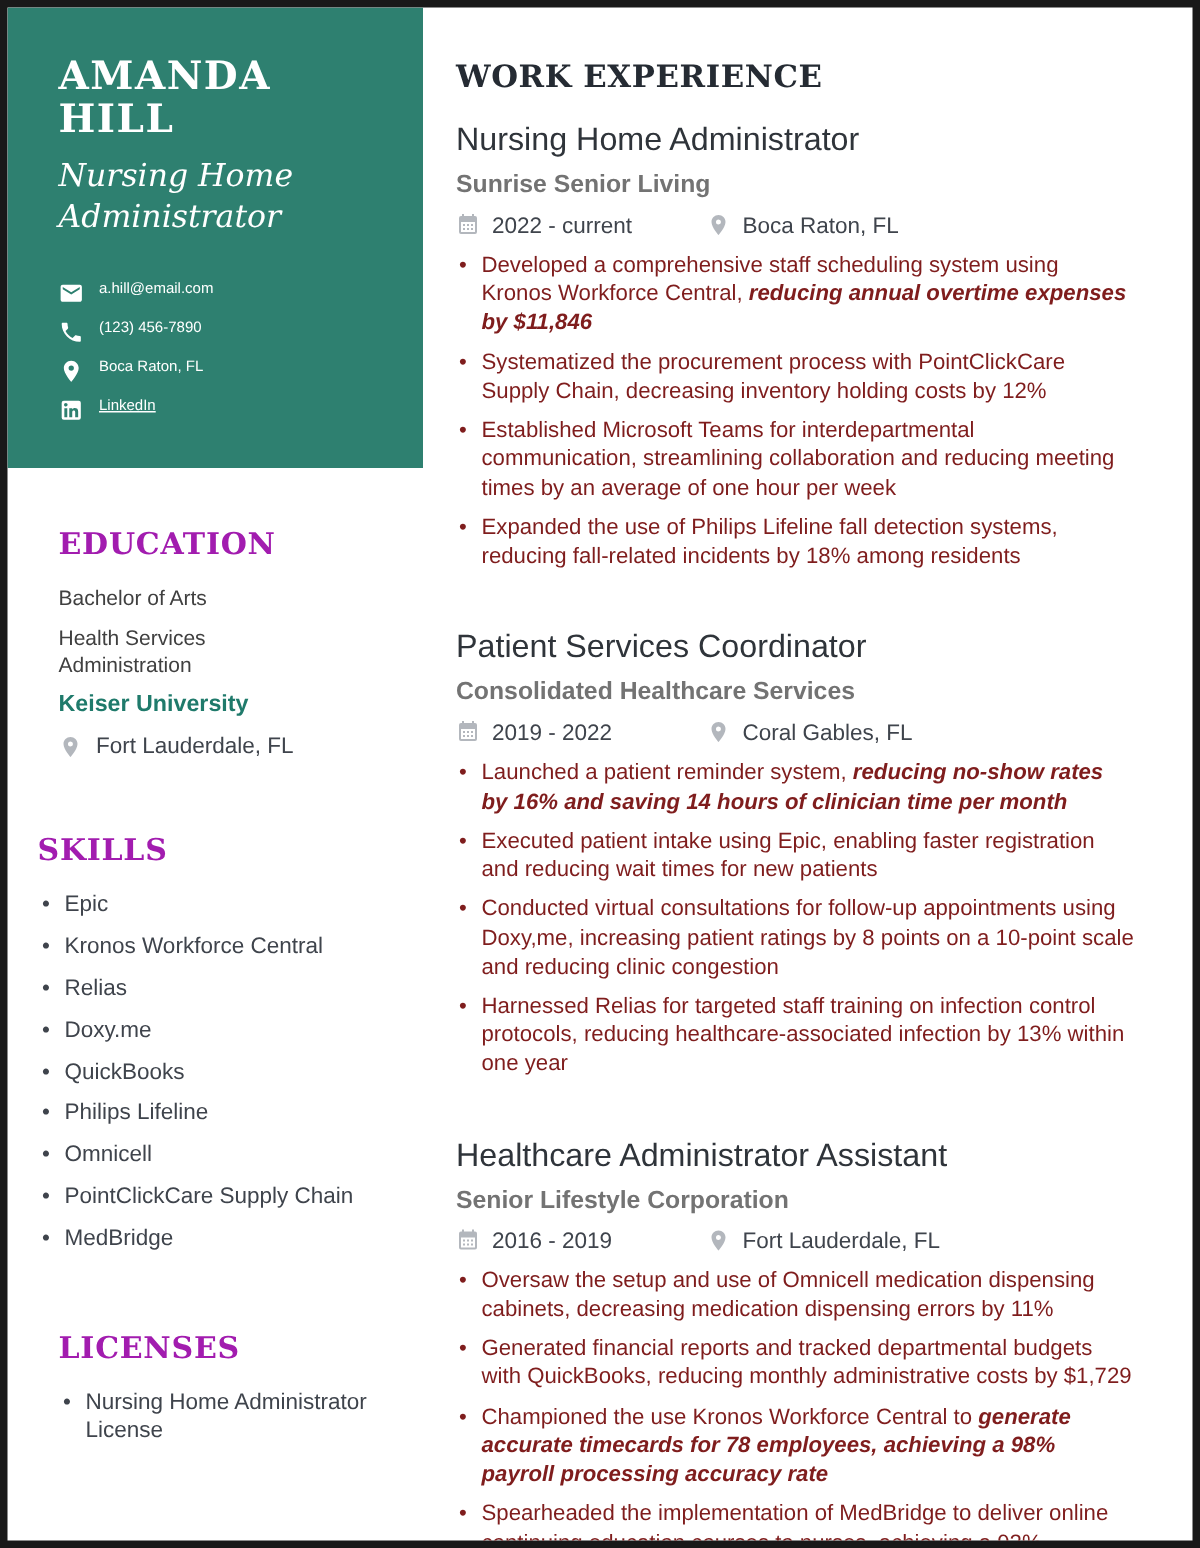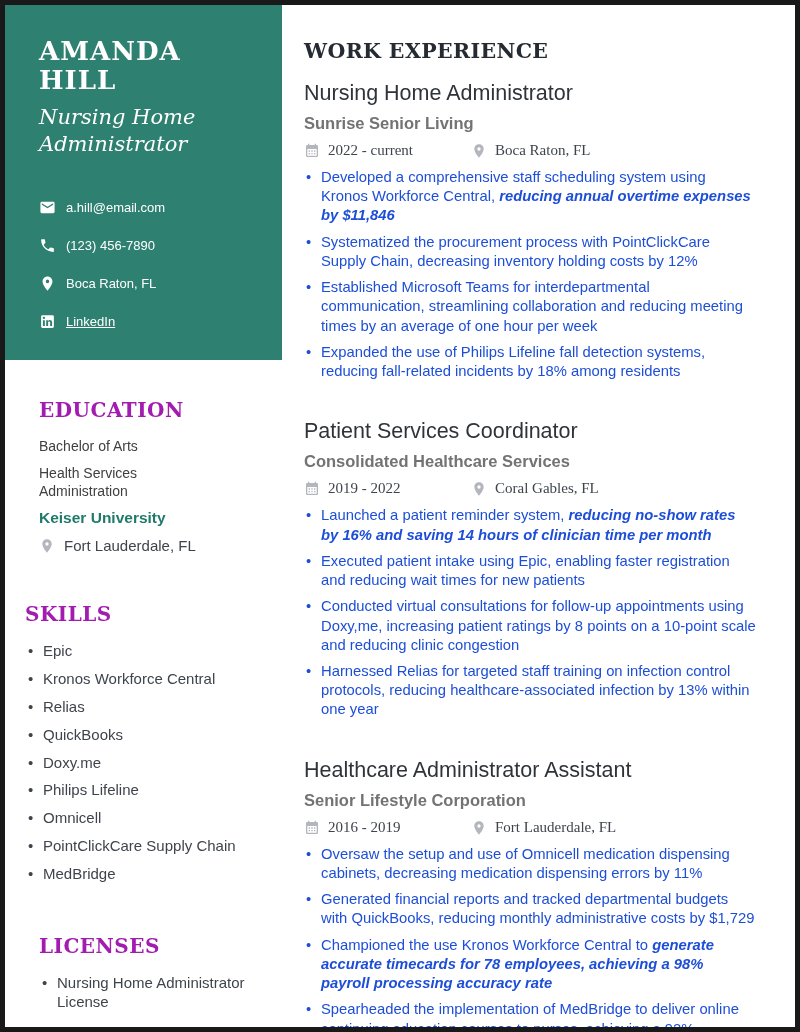--- a/index.html
+++ b/index.html
@@ -24,21 +24,21 @@
     font-family: "DejaVu Serif", serif;
     font-weight: 700; font-size: 26px; letter-spacing: 1px;
     line-height: 1.1;
   }
   .person-title {
     font-family: "DejaVu Serif", serif;
     font-style: italic; font-size: 21px; line-height: 1.3;
     margin-top: 10px; max-width: 200px;
   }
   .contact { margin-top: 28px; display: flex; flex-direction: column; gap: 9px; }
-  .c-row { display: flex; align-items: center; gap: 10px; font-size: 13px; margin-top: 12px; }
+  .c-row { display: flex; align-items: flex-start; gap: 10px; font-size: 10px; }
   .c-row svg { width: 17px; height: 17px; flex: 0 0 17px; fill: #fff; }
   .c-row a { color: #fff; }
 
   .sec { padding: 0 12px 0 34px; }
   .sec h2 {
     font-family: "DejaVu Serif", serif;
     font-size: 20px; color: #a21caf; letter-spacing: .5px;
     margin-bottom: 15px;
   }
   .sec-education { margin-top: 38px; }
@@ -63,28 +63,28 @@
   .main { flex: 1 1 auto; padding: 34px 28px 0 22px; }
   .main h1 {
     font-family: "DejaVu Serif", serif;
     font-size: 20.5px; color: #252b33; letter-spacing: .4px;
     margin-bottom: 18px;
   }
   .job { margin-bottom: 38px; }
   .job h3 { font-size: 21.5px; font-weight: 400; color: #2f343a; margin-bottom: 8px; }
   .company { color: #737373; font-weight: 700; font-size: 16.5px; margin-bottom: 9px; }
   .job .meta { display: flex; align-items: center; font-size: 15px; margin-bottom: 9px; }
-  .job .m-item { display: flex; align-items: flex-end; gap: 8px; font-family: Liberation Serif, serif; }
+  .job .m-item { display: flex; align-items: flex-start; gap: 8px; }
   .job .m-item.date { min-width: 167px; }
   .job .meta svg { width: 16px; height: 16px; flex: 0 0 16px; fill: #b3b7bd; }
   ul.bullets { list-style: none; }
   ul.bullets li {
     position: relative; padding-left: 17px;
     font-size: 14.8px; line-height: 1.3; margin-bottom: 7px;
-    color: #1d4ed8; max-width: 452px;
+    color: #7f1d1d; max-width: 452px;
   }
   ul.bullets li::before { content: "\2022"; position: absolute; left: 2px; top: 0; }
   .em { font-style: italic; font-weight: 700; }
 </style>
 </head>
 <body>
 
 <div class="layout">
 
   <aside class="sidebar">
@@ -133,22 +133,22 @@
         <span>Fort Lauderdale, FL</span>
       </div>
     </section>
 
     <section class="sec sec-skills">
       <h2>SKILLS</h2>
       <ul class="dotlist">
         <li>Epic</li>
         <li>Kronos Workforce Central</li>
         <li>Relias</li>
+        <li>Doxy.me</li>
         <li>QuickBooks</li>
-        <li>Doxy.me</li>
         <li>Philips Lifeline</li>
         <li>Omnicell</li>
         <li>PointClickCare Supply Chain</li>
         <li>MedBridge</li>
       </ul>
     </section>
 
     <section class="sec sec-licenses">
       <h2>LICENSES</h2>
       <ul class="dotlist">

